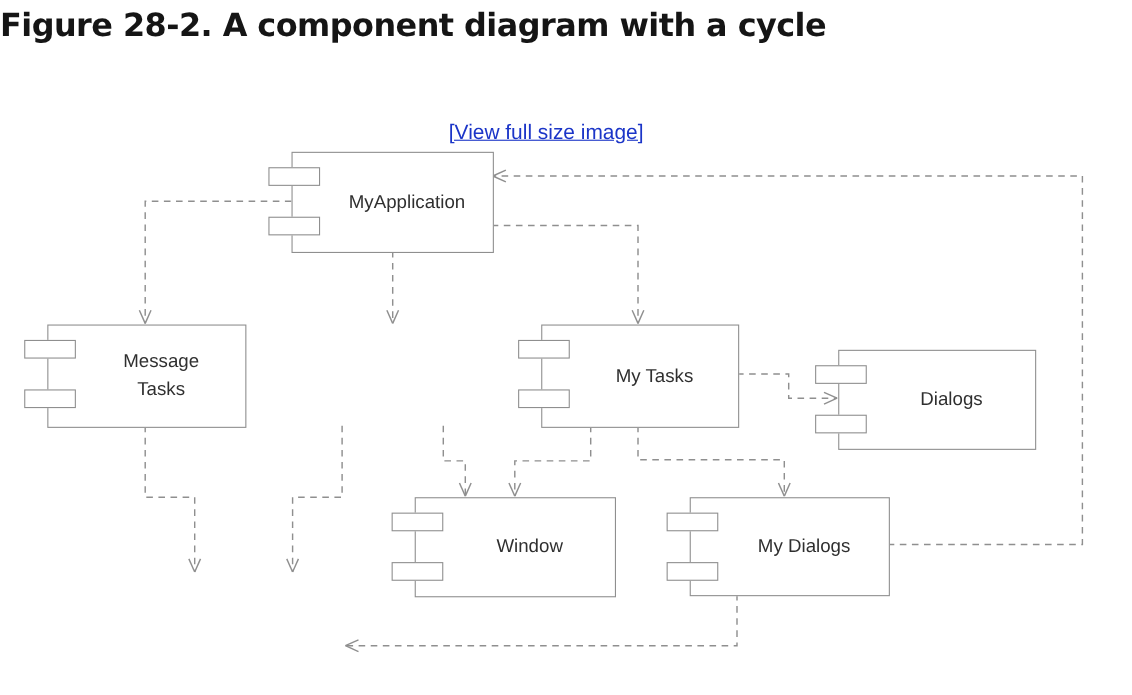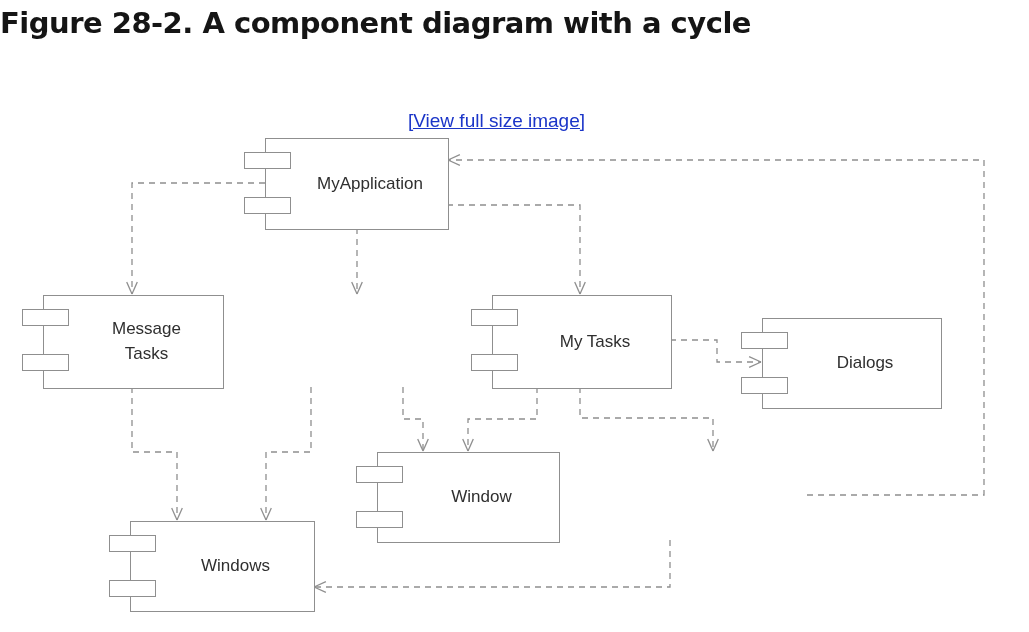--- a/index.html
+++ b/index.html
@@ -134,19 +134,19 @@
       <div class="component" style="left: 762px; top: 318px; width: 178px; height: 89px;">
         <div class="tab tab1"></div>
         <div class="tab tab2"></div>
         <div class="component-label">Dialogs</div>
       </div>
       <div class="component" style="left: 377px; top: 452px; width: 181px; height: 89px;">
         <div class="tab tab1"></div>
         <div class="tab tab2"></div>
         <div class="component-label">Window</div>
       </div>
-      <div class="component" style="left: 130px; top: 521px; width: 183px; height: 89px;">
+      <div class="component" style="left: 627px; top: 452px; width: 180px; height: 88px;">
         <div class="tab tab1"></div>
         <div class="tab tab2"></div>
-        <div class="component-label">Windows</div>
+        <div class="component-label">My Dialogs</div>
       </div>
     </div>
 </div>
 
 </body></html>

